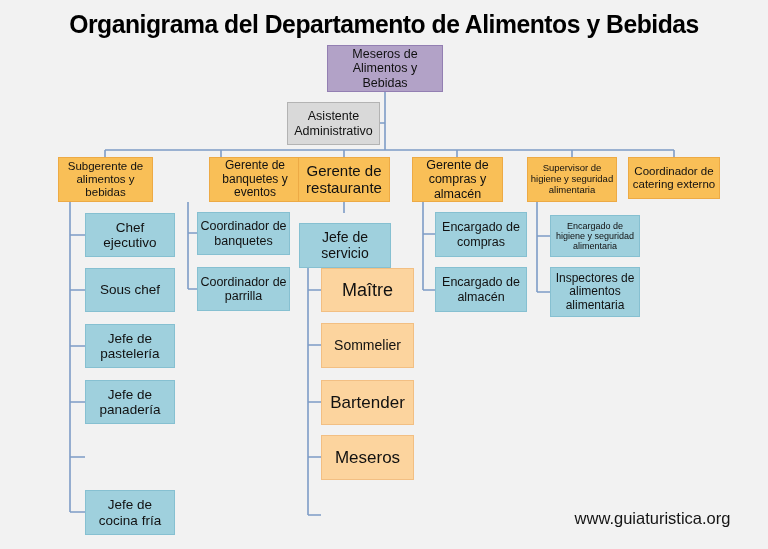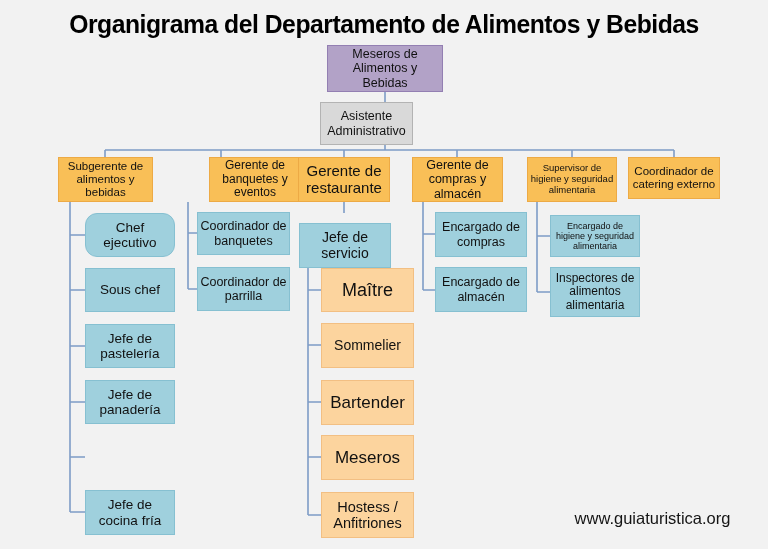--- a/index.html
+++ b/index.html
@@ -11,21 +11,21 @@
   body{background:#e8e8e8;font-family:"Liberation Sans",sans-serif;}
   .canvas{position:relative;width:768px;height:549px;background:var(--background_gray);overflow:hidden;}
   .title{position:absolute;left:0;top:9px;width:768px;text-align:center;
     font-size:26px;font-weight:800;letter-spacing:-0.5px;color:#000;
     transform:scaleX(0.95);transform-origin:50% 50%;
     font-family:"Liberation Sans","DejaVu Sans",sans-serif;}
   svg.wires{position:absolute;left:0;top:0;z-index:0;}
   .node{position:absolute;z-index:1;display:flex;align-items:center;justify-content:center;
     text-align:center;line-height:1.13;color:var(--text_dark);padding:2px;box-sizing:border-box;}
   .purple{background:var(--root_purple);border:1px solid #937fb2;}
-  .gray{background:var(--assistant_gray);border:1px solid #b3b3b3;margin-left:33px;}
+  .gray{background:var(--assistant_gray);border:1px solid #b3b3b3;}
   .amber{background:var(--manager_amber);border:1px solid #edaa45;}
   .blue{background:var(--staff_blue);border:1px solid #86c0d1;}
   .peach{background:var(--service_peach);border:1px solid #f2bf83;}
   .website{position:absolute;left:560px;top:509px;width:185px;text-align:center;
     font-size:16.5px;color:#141414;z-index:1;}
 </style>
 </head>
 <body>
 
 <div class="canvas">
@@ -50,35 +50,34 @@
 
   <div class="node gray" style="left:287px;top:102px;width:93px;height:43px;font-size:12.5px;">Asistente Administrativo</div>
 
   <div class="node amber" style="left:58px;top:157px;width:95px;height:45px;font-size:11.5px;">Subgerente de alimentos y bebidas</div>
   <div class="node amber" style="left:175px;top:157px;width:92px;height:45px;font-size:12px;margin-left:34px;">Gerente de banquetes y eventos</div>
   <div class="node amber" style="left:298px;top:157px;width:92px;height:45px;font-size:15px;">Gerente de restaurante</div>
   <div class="node amber" style="left:412px;top:157px;width:91px;height:45px;font-size:12.5px;">Gerente de compras y almacén</div>
   <div class="node amber" style="left:527px;top:157px;width:90px;height:45px;font-size:9.5px;">Supervisor de higiene y seguridad alimentaria</div>
   <div class="node amber" style="left:628px;top:157px;width:92px;height:42px;font-size:11.5px;">Coordinador de catering externo</div>
 
-  <div class="node blue" style="left:85px;top:213px;width:90px;height:44px;font-size:13.5px;border-radius:12px;">Chef ejecutivo</div>
+  <div class="node blue" style="left:85px;top:213px;width:90px;height:44px;font-size:13.5px;">Chef ejecutivo</div>
   <div class="node blue" style="left:85px;top:268px;width:90px;height:44px;font-size:13.5px;">Sous chef</div>
   <div class="node blue" style="left:85px;top:324px;width:90px;height:44px;font-size:13.5px;">Jefe de pastelería</div>
   <div class="node blue" style="left:85px;top:380px;width:90px;height:44px;font-size:13.5px;">Jefe de panadería</div>
   <div class="node blue" style="left:85px;top:490px;width:90px;height:45px;font-size:13.5px;">Jefe de cocina fría</div>
 
   <div class="node blue" style="left:197px;top:212px;width:93px;height:43px;font-size:12.5px;">Coordinador de banquetes</div>
   <div class="node blue" style="left:197px;top:267px;width:93px;height:44px;font-size:12.5px;">Coordinador de parrilla</div>
 
   <div class="node blue" style="left:299px;top:223px;width:92px;height:45px;font-size:14px;">Jefe de servicio</div>
   <div class="node peach" style="left:321px;top:268px;width:93px;height:44px;font-size:18px;">Maître</div>
   <div class="node peach" style="left:321px;top:323px;width:93px;height:45px;font-size:14px;">Sommelier</div>
   <div class="node peach" style="left:321px;top:380px;width:93px;height:45px;font-size:17px;">Bartender</div>
   <div class="node peach" style="left:321px;top:435px;width:93px;height:45px;font-size:17px;">Meseros</div>
-  <div class="node peach" style="left:321px;top:492px;width:93px;height:46px;font-size:14.5px;">Hostess / Anfitriones</div>
 
   <div class="node blue" style="left:435px;top:212px;width:92px;height:45px;font-size:12.5px;">Encargado de compras</div>
   <div class="node blue" style="left:435px;top:267px;width:92px;height:45px;font-size:12.5px;">Encargado de almacén</div>
 
   <div class="node blue" style="left:550px;top:215px;width:90px;height:42px;font-size:9px;">Encargado de higiene y seguridad alimentaria</div>
   <div class="node blue" style="left:550px;top:267px;width:90px;height:50px;font-size:12px;">Inspectores de alimentos alimentaria</div>
 
   <div class="website">www.guiaturistica.org</div>
 
 </div>

